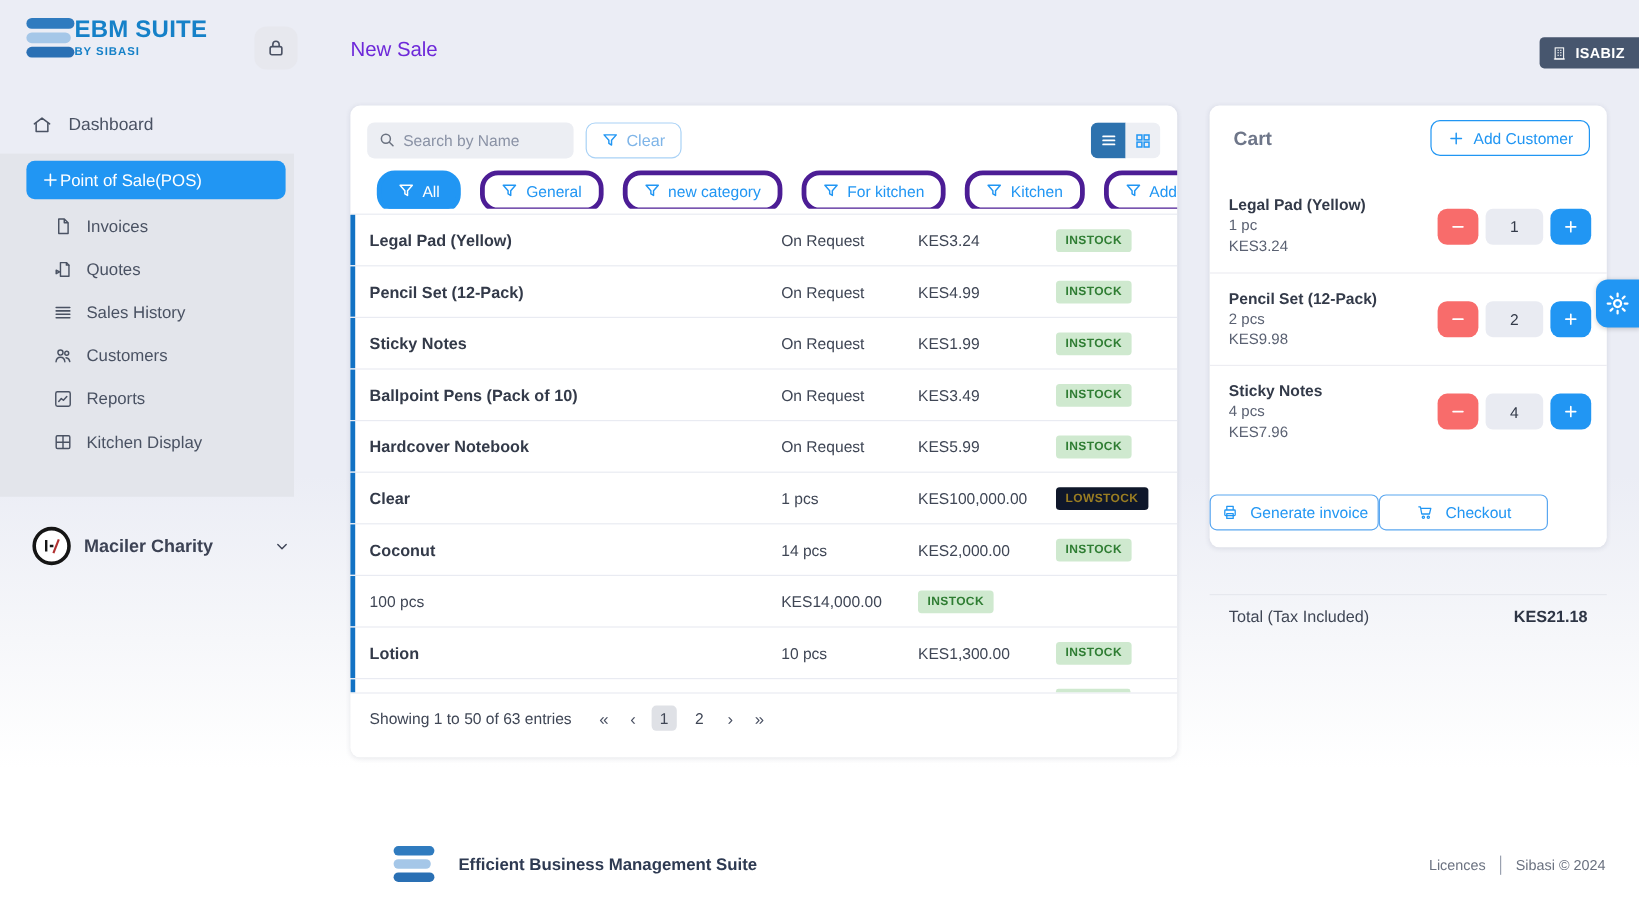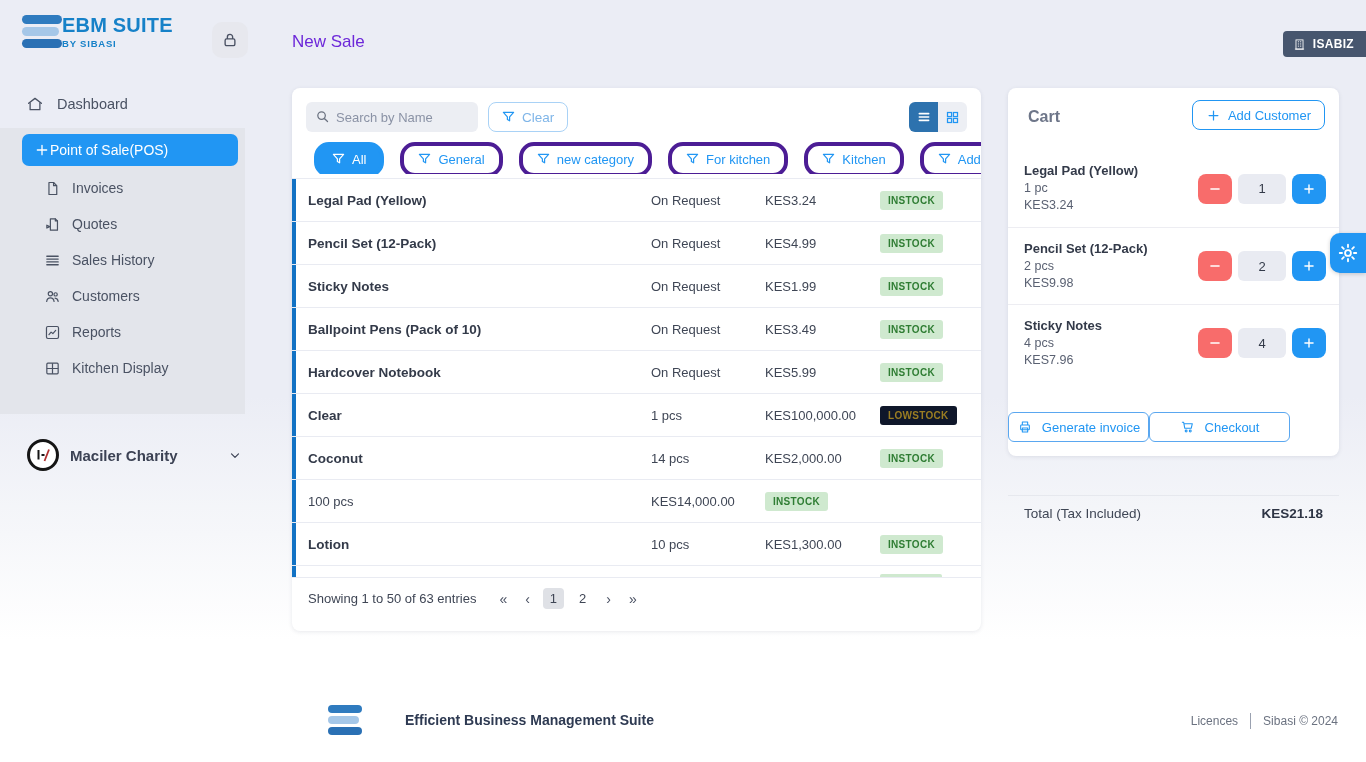--- a/index.html
+++ b/index.html
@@ -86,21 +86,21 @@
   .cart-total { position:absolute; left:16px; right:16px; top:418px; display:flex; justify-content:space-between; align-items:center; }
   .ct-label { font-size:13.5px; color:#3f4655; }
   .ct-value { font-size:13.5px; font-weight:700; color:#2e3545; }
   .cart-actions { position:absolute; left:0; right:13px; bottom:14px; display:flex; justify-content:flex-start; }
   .cart-btn { width:141px; height:30px; background:#fff; border:1px solid #5aa7f0; border-radius:6px; color:#2196f3; font-size:13px; display:flex; align-items:center; justify-content:center; gap:9px; cursor:pointer; font-family:inherit; }
 
   
   .gear-fab { position:absolute; left:1330px; top:233px; width:36px; height:40px; background:#2196f3; border:none; border-radius:10px 0 0 10px; display:flex; align-items:center; justify-content:center; cursor:pointer; z-index:50; box-shadow:0 1px 4px rgba(0,0,0,.18); }
 
   
-  .footer-left { position:absolute; left:328px; top:705px; display:flex; align-items:center; gap:43px; }
+  .footer-left { position:absolute; left:328px; top:705px; display:flex; align-items:center; gap:20px; }
   .logo-bars.mini .bar { width:34px; height:8px; }
   .logo-bars.mini .bar.b2 { width:31px; }
   .footer-suite { font-size:14px; font-weight:600; color:#2e3a52; }
   .footer-right { position:absolute; right:28px; top:713px; display:flex; align-items:center; gap:12px; font-size:12px; color:#6b7280; }
   .footer-right .flink { cursor:pointer; }
   .f-div { width:1px; height:16px; background:#9aa1b0; }
 
   svg { display:block; }
 </style>
 </head>

